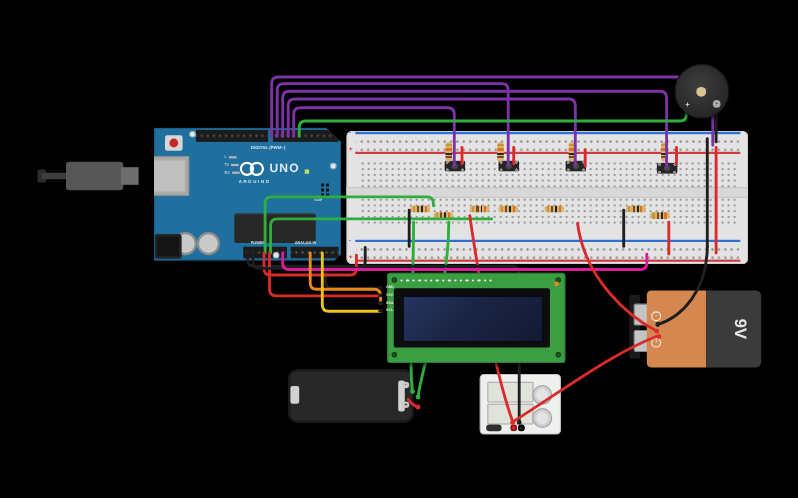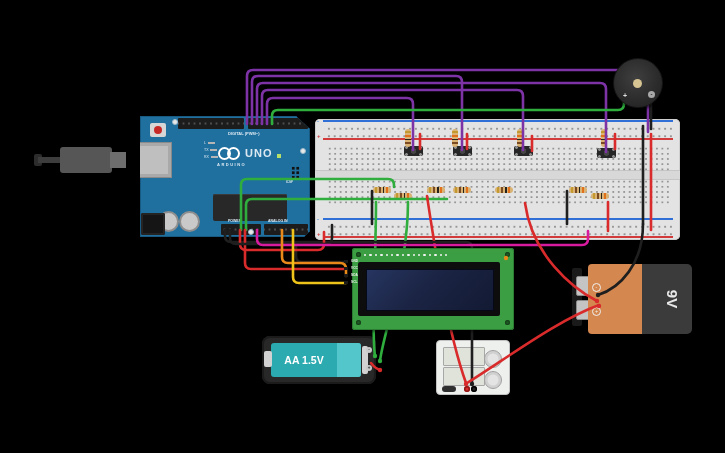--- a/index.html
+++ b/index.html
@@ -161,24 +161,20 @@
     <div class="psu-disp" style="top:6px;"></div>
     <div class="psu-disp" style="top:26px;"></div>
     <div class="psu-knob" style="top:9px;"></div>
     <div class="psu-knob" style="top:30px;"></div>
     <div class="psu-btn"></div>
     <div class="psu-term" style="left:27px;background:#d92b2b;box-shadow:inset 0 0 0 1.5px #8e1616;"></div>
     <div class="psu-term" style="left:34px;background:#222;box-shadow:inset 0 0 0 1.5px #000;"></div>
   </div>
 
   <div class="aa-holder">
-    <div class="aa-body">
-      <div class="aa-band"></div>
-      <div class="aa-label">AA 1.5V</div>
-    </div>
     <div class="aa-nub"></div>
     <div class="aa-cap"></div>
     <div class="aa-term" style="top:11px;">-</div>
     <div class="aa-term" style="top:29px;">+</div>
   </div>
 
   <div class="b9">
     <div class="b9-clip"></div>
     <div class="b9-tab" style="top:14px;"></div>
     <div class="b9-tab" style="top:38px;"></div>

